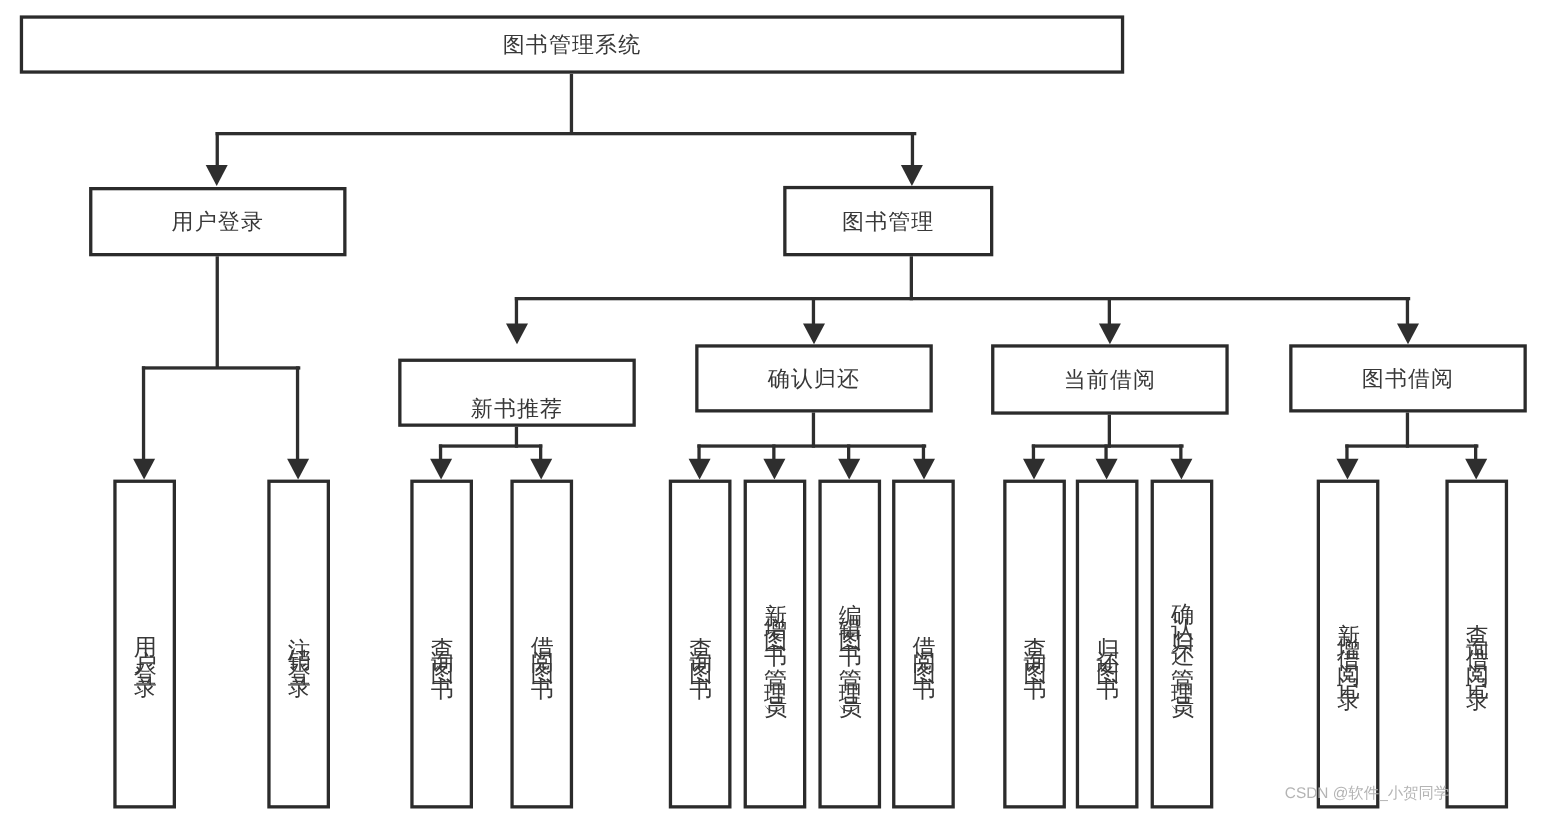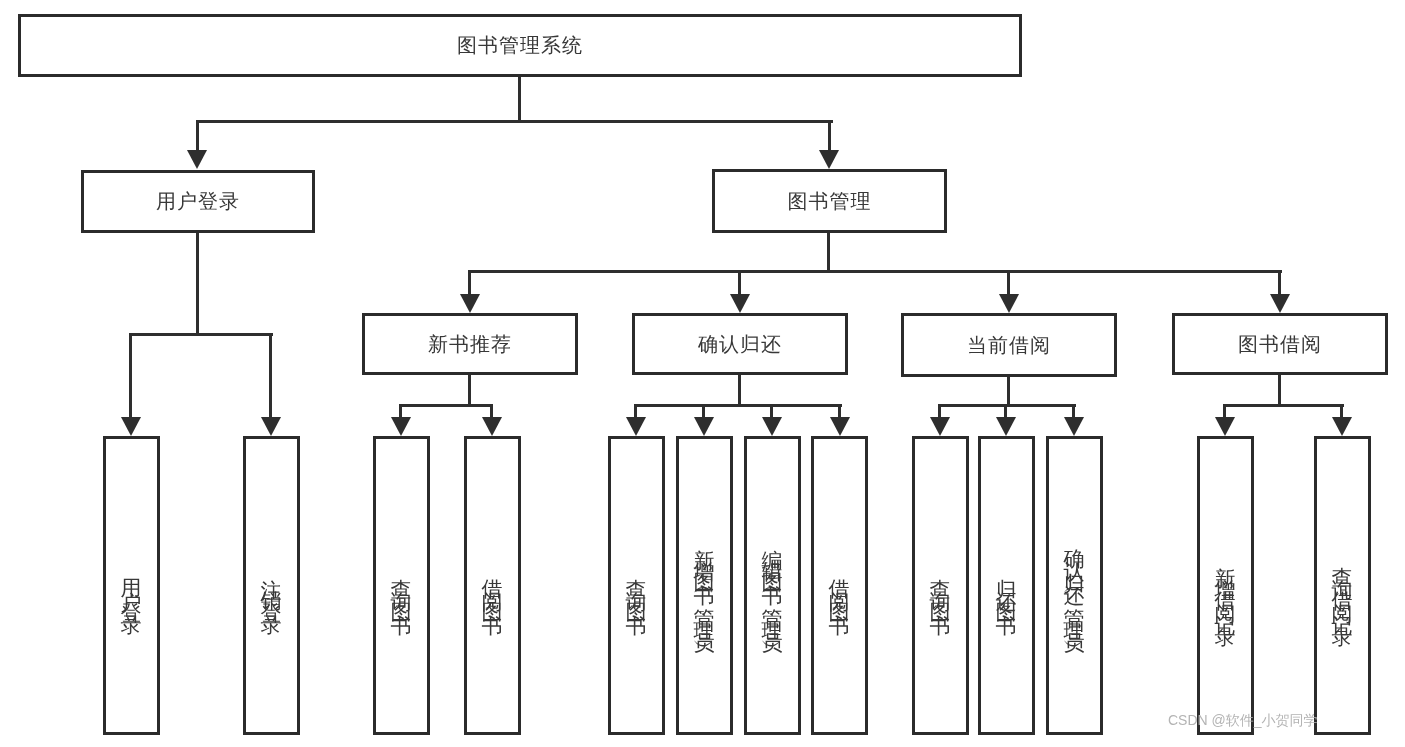--- a/index.html
+++ b/index.html
@@ -72,35 +72,35 @@
     color: #b4b4b4;
     z-index: 3;
     white-space: nowrap;
   }
 </style>
 </head>
 <body>
 
 <div class="canvas">
 
-  <div class="box" style="left:18px; top:14px; width:1004px; height:63px;">
+  <div class="box" style="left:18px; top:14px; width:1004px; height:53px;">
     <span>图书管理系统</span>
   </div>
 
   <div class="line" style="left:518px; top:67px; width:3px; height:54px;"></div>
   <div class="line" style="left:196px; top:120px; width:637px; height:3px;"></div>
   <div class="line" style="left:196px; top:120px; width:3px; height:32px;"></div>
   <div class="arrow" style="left:187px; top:150px;"></div>
   <div class="line" style="left:828px; top:120px; width:3px; height:32px;"></div>
   <div class="arrow" style="left:819px; top:150px;"></div>
 
   <div class="box" style="left:81px; top:170px; width:234px; height:63px;">
     <span>用户登录</span>
   </div>
-  <div class="box" style="left:712px; top:169px; width:235px; height:64px;">
+  <div class="box" style="left:712px; top:169px; width:191px; height:64px;">
     <span>图书管理</span>
   </div>
 
   <div class="line" style="left:196px; top:232px; width:3px; height:102px;"></div>
   <div class="line" style="left:129px; top:333px; width:144px; height:3px;"></div>
   <div class="line" style="left:129px; top:333px; width:3px; height:85px;"></div>
   <div class="arrow" style="left:121px; top:417px;"></div>
   <div class="line" style="left:269px; top:333px; width:3px; height:85px;"></div>
   <div class="arrow" style="left:261px; top:417px;"></div>
 
@@ -108,21 +108,21 @@
   <div class="line" style="left:468px; top:270px; width:814px; height:3px;"></div>
   <div class="line" style="left:468px; top:270px; width:3px; height:26px;"></div>
   <div class="arrow" style="left:460px; top:294px;"></div>
   <div class="line" style="left:738px; top:270px; width:3px; height:26px;"></div>
   <div class="arrow" style="left:730px; top:294px;"></div>
   <div class="line" style="left:1007px; top:270px; width:3px; height:26px;"></div>
   <div class="arrow" style="left:999px; top:294px;"></div>
   <div class="line" style="left:1278px; top:270px; width:3px; height:26px;"></div>
   <div class="arrow" style="left:1270px; top:294px;"></div>
 
-  <div class="box" style="left:362px; top:313px; width:216px; height:62px;">
+  <div class="box" style="left:362px; top:326px; width:216px; height:62px;align-items:flex-end;">
     <span>新书推荐</span>
   </div>
   <div class="box" style="left:632px; top:313px; width:216px; height:62px;">
     <span>确认归还</span>
   </div>
   <div class="box" style="left:901px; top:313px; width:216px; height:64px;">
     <span>当前借阅</span>
   </div>
   <div class="box" style="left:1172px; top:313px; width:216px; height:62px;">
     <span>图书借阅</span>

